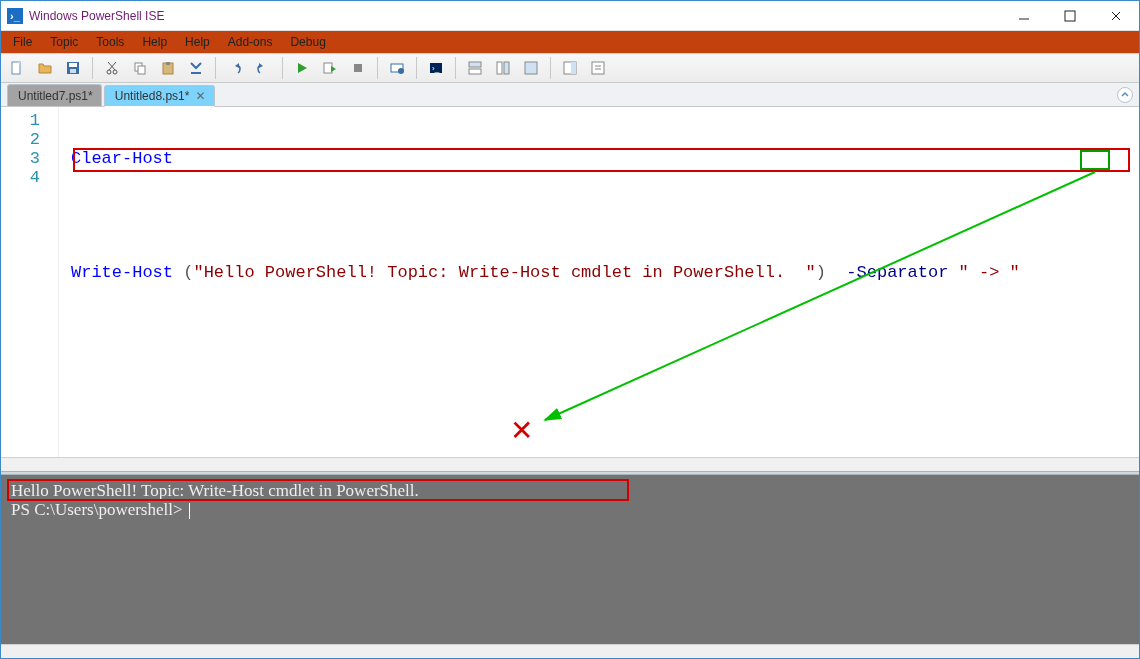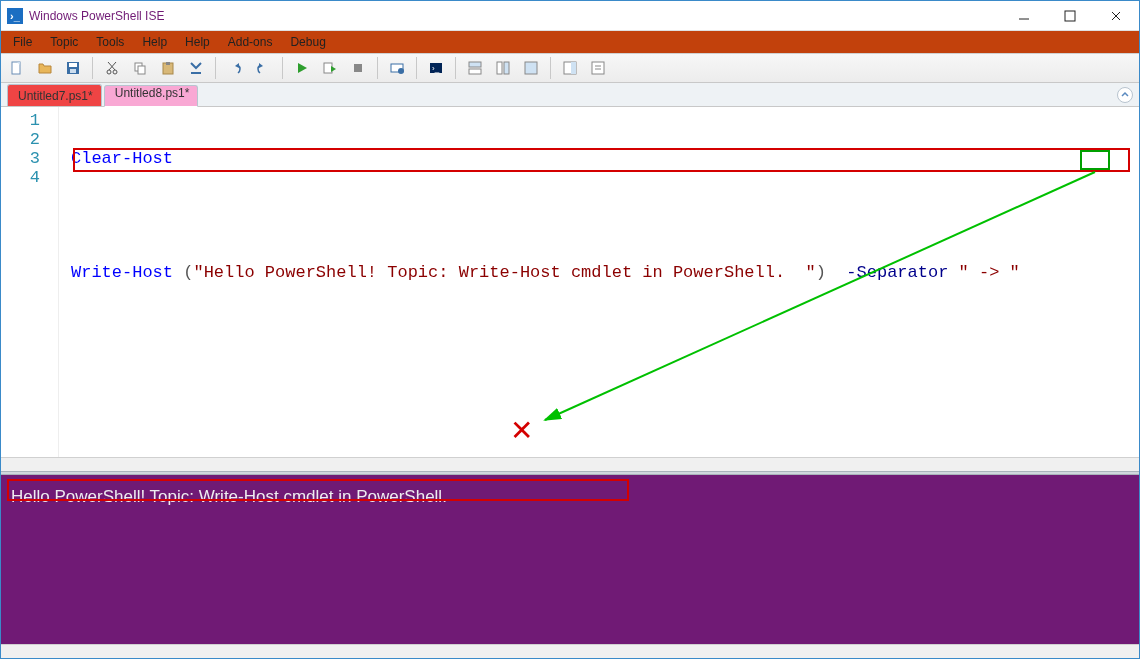--- a/index.html
+++ b/index.html
@@ -76,35 +76,34 @@
     background: #eef2f5;
     border-bottom: 1px solid #c8c8c8;
     display: flex;
     align-items: flex-end;
     padding: 0 6px;
     position: relative;
   }
   .file-tab {
     height: 22px;
     padding: 0 8px 0 10px;
-    background: #ef4444;
+    background: #a3a3a3;
     border: 1px solid #b8c4cf;
     border-bottom: none;
     border-radius: 3px 3px 0 0;
     display: flex; align-items: center;
     gap: 6px;
     margin-right: 2px;
     font-size: 12px;
     color: #333;
   }
   .file-tab.active {
-    background: #f9a8d4;
+    background: #7dd3fc;
     border-bottom: 1px solid #fff;
     margin-bottom: -1px;
-    flex-direction: column;
   }
   .tab-close { color:#666; font-size:12px; line-height:1; }
   .tabs-row .expand-chevron {
     position: absolute; right: 6px; top: 4px;
     width:16px;height:16px;border:1px solid #b8c4cf;border-radius:8px;
     display:flex;align-items:center;justify-content:center;
     background:#fff;color:#5a8ac0;font-size:10px;
   }
   
   .editor {
@@ -159,25 +158,25 @@
     position:absolute; left:0; top:0; width:1140px; height:470px;
     pointer-events:none;
   }
   .editor-scroll {
     height:14px; background:#f0f0f0; border-top:1px solid #d0d0d0;
   }
   .splitter { height:4px; background:#d0d7dd; border-top:1px solid #aab3bb; border-bottom:1px solid #aab3bb; }
   
   .console {
     flex:1;
-    background:#701a75;
+    background:#737373;
     color:#eeedf0;
-    font-family: Liberation Sans, sans-serif;
+    font-family: Liberation Serif, serif;
     font-size:17px;
-    padding: 12px 10px;
+    padding: 6px 10px;
     position:relative;
     overflow:hidden;
   }
   .console-line { height:19px; line-height:19px; white-space:pre; }
   .annot-console-box {
     position:absolute;
     border:2px solid #d40000;
     left:6px; top:4px; width:622px; height:22px;
     pointer-events:none;
   }
@@ -389,15 +388,16 @@
     </marker>
   </defs>
   <line x1="1095" y1="172" x2="545" y2="420" stroke="#00c000" stroke-width="2" marker-end="url(#arrhead)"></line>
 </svg>
 <div class="annot-x" style="top:414px;">✕</div>
 
 <div class="splitter"></div>
 
 <div class="console">
   <div class="console-line">Hello PowerShell! Topic: Write-Host cmdlet in PowerShell.</div>
+  <div class="console-line"><span>PS C:\Users\powershell&gt; </span><span class="cursor"></span></div>
   <div class="annot-console-box"></div>
 </div>
 <div class="console-scroll"></div>
 
 </body></html>

